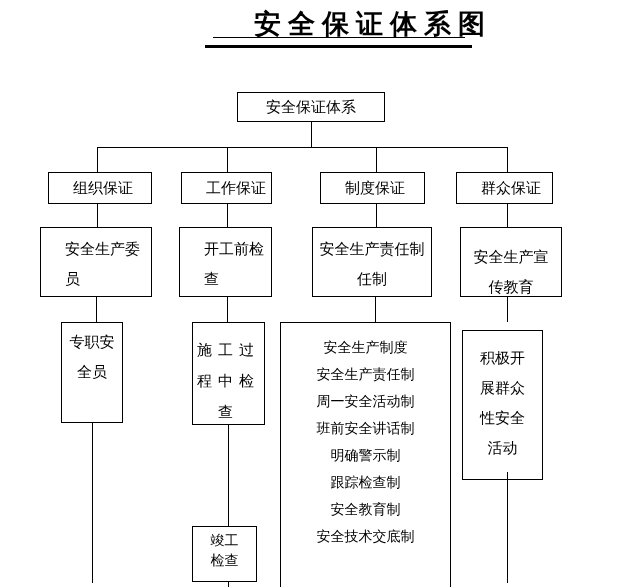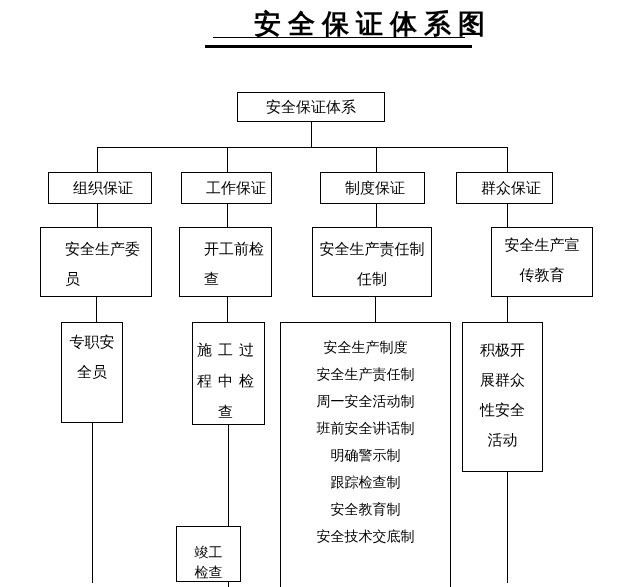--- a/index.html
+++ b/index.html
@@ -38,26 +38,26 @@
 
   
   .b-root   { left:237px; top:92px;  width:148px; height:30px; line-height:28px; }
   .b-h1     { left:48px;  top:172px; width:104px; height:32px; line-height:30px; }
   .b-h2     { left:181px; top:172px; width:91px;  height:32px; line-height:30px; }
   .b-h3     { left:320px; top:172px; width:105px; height:32px; line-height:30px; }
   .b-h4     { left:456px; top:172px; width:97px;  height:32px; line-height:30px; }
   .b-n11    { left:40px;  top:227px; width:112px; height:70px; padding-top:6px; }
   .b-n21    { left:179px; top:227px; width:93px;  height:70px; padding-top:6px; }
   .b-n31    { left:312px; top:227px; width:120px; height:70px; padding-top:6px; }
-  .b-n41    { left:460px; top:227px; width:102px; height:70px; padding-top:2px;margin-left:31px; }
+  .b-n41    { left:460px; top:227px; width:102px; height:70px; padding-top:14px; }
   .b-n12    { left:61px;  top:322px; width:62px;  height:101px; padding-top:4px; }
   .b-n22    { left:192px; top:322px; width:73px;  height:103px; padding-top:12px; line-height:31px; letter-spacing:6px; }
   .b-n32    { left:280px; top:322px; width:171px; height:268px; padding-top:11px; font-size:14px; line-height:27px; }
-  .b-n42    { left:462px; top:322px; width:81px;  height:150px; padding-top:12px; }
-  .b-n23    { left:176px; top:526px; width:65px;  height:56px;  padding-top:16px; font-size:14px; line-height:20px; }
+  .b-n42    { left:462px; top:330px; width:81px;  height:150px; padding-top:12px; }
+  .b-n23    { left:192px; top:526px; width:65px;  height:56px;  padding-top:4px; font-size:14px; line-height:20px; }
 </style>
 </head>
 <body>
 
 <div id="canvas">
 
   <div class="title">安全保证体系图</div>
   <div class="rule" style="left:213px; top:37px; width:252px; height:1px;"></div>
   <div class="rule" style="left:205px; top:45px; width:267px; height:3px;"></div>
 

